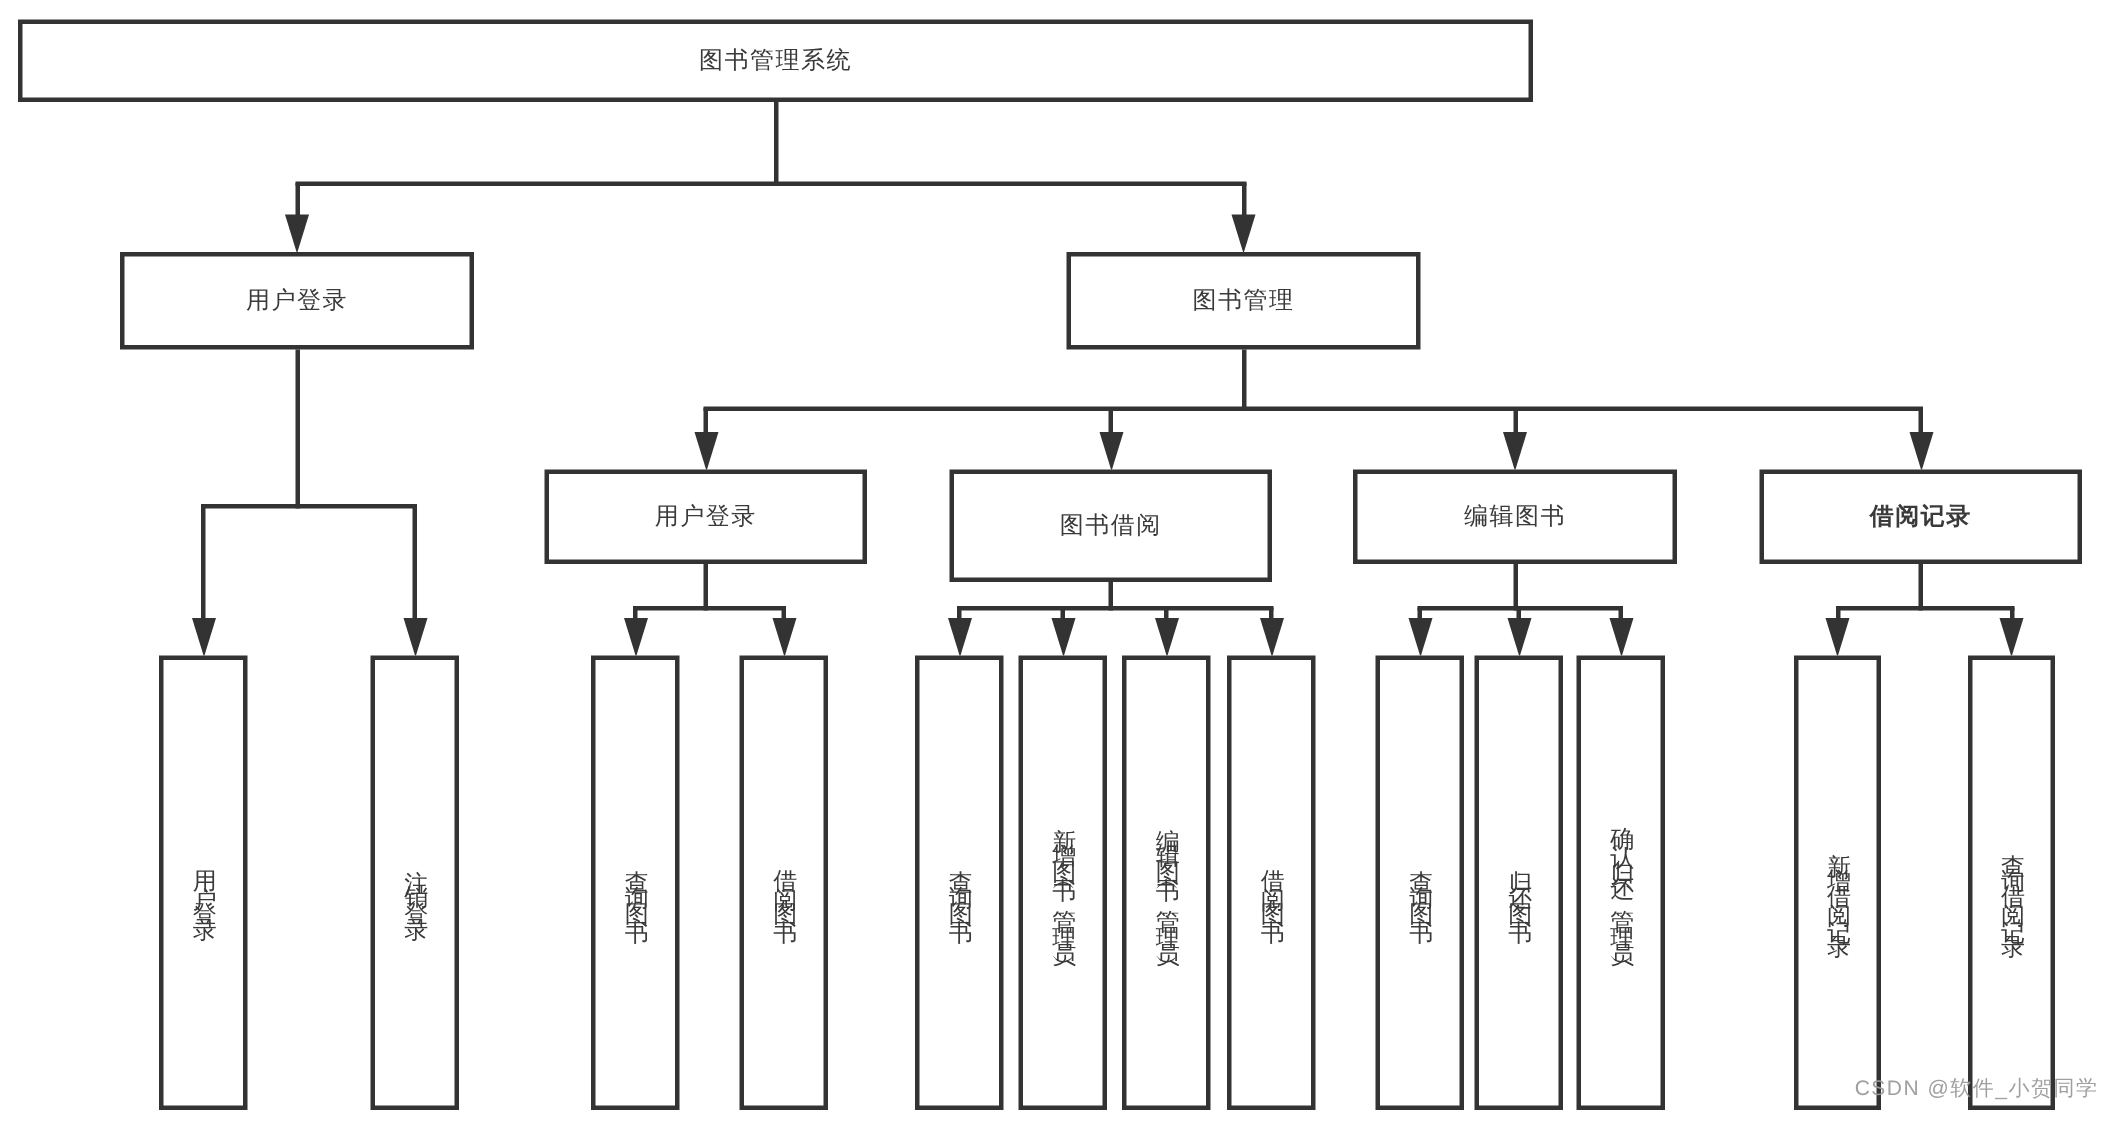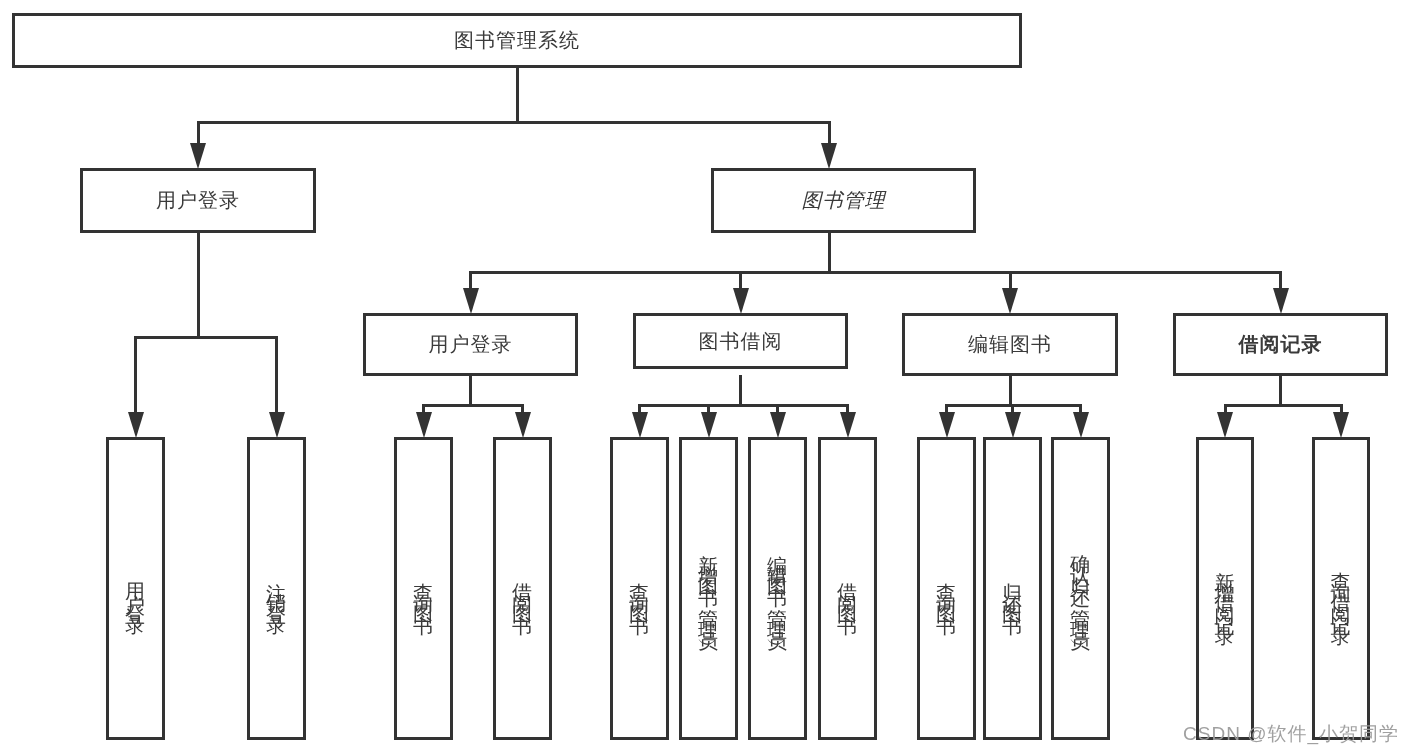--- a/index.html
+++ b/index.html
@@ -20,21 +20,21 @@
     box-sizing: border-box;
     background: #ffffff;
     border: 3px solid #333333;
     display: flex;
     align-items: center;
     justify-content: center;
     z-index: 2;
   }
   .node .label {
     color: #3a3a3a;
-    font-size: 20px;
+    font-size: 16px;
     letter-spacing: 1px;
     white-space: nowrap;
     text-align: right;
   }
   .node.vertical .label {
     writing-mode: vertical-rl;
     letter-spacing: 11px;
     white-space: normal;
     line-height: 1;
   }
@@ -48,23 +48,23 @@
     width: 0;
     height: 0;
     border-left: 8px solid transparent;
     border-right: 8px solid transparent;
     border-top: 26px solid #333333;
     z-index: 1;
   }
   .watermark {
     position: absolute;
     right: 6px;
-    bottom: 0;
+    bottom: 12px;
     color: rgba(155, 155, 155, 0.95);
-    font-size: 19px;
+    font-size: 14px;
     letter-spacing: 1px;
     z-index: 5;
     white-space: nowrap;
   }
 </style>
 </head>
 <body>
 
 <div id="canvas">
   <div id="connector-layer">
@@ -121,27 +121,27 @@
       <div class="cline" style="left: 1339.5px; top: 405px; width: 3px; height: 14px; background: rgb(51, 51, 51);"></div>
       <div class="arrow-down" style="left: 1333px; top: 412px; border-top-color: rgb(51, 51, 51);"></div>
     </div>
   <div id="nodes-layer">
       <div class="node" style="left: 12px; top: 13px; width: 1010px; height: 55px; border-color: rgb(51, 51, 51);">
         <span class="label">图书管理系统</span>
       </div>
       <div class="node" style="left: 80px; top: 168px; width: 236px; height: 65px; border-color: rgb(51, 51, 51);">
         <span class="label">用户登录</span>
       </div>
-      <div class="node" style="left: 711px; top: 168px; width: 265px; height: 65px; border-color: rgb(51, 51, 51); font-style: italic;">
+      <div class="node" style="left: 711px; top: 168px; width: 236px; height: 65px; border-color: rgb(51, 51, 51);">
         <span class="label">图书管理</span>
       </div>
       <div class="node" style="left: 363px; top: 313px; width: 215px; height: 63px; border-color: rgb(51, 51, 51);">
         <span class="label">用户登录</span>
       </div>
-      <div class="node" style="left: 633px; top: 313px; width: 215px; height: 56px; border-color: rgb(51, 51, 51);">
+      <div class="node" style="left: 633px; top: 313px; width: 215px; height: 75px; border-color: rgb(51, 51, 51);">
         <span class="label">图书借阅</span>
       </div>
       <div class="node" style="left: 902px; top: 313px; width: 216px; height: 63px; border-color: rgb(51, 51, 51);">
         <span class="label">编辑图书</span>
       </div>
       <div class="node" style="left: 1173px; top: 313px; width: 215px; height: 63px; border-color: rgb(51, 51, 51); font-weight: bold;">
         <span class="label">借阅记录</span>
       </div>
       <div class="node vertical" style="left: 106px; top: 437px; width: 59px; height: 303px; border-color: rgb(51, 51, 51);">
         <span class="label">用户登录</span>

